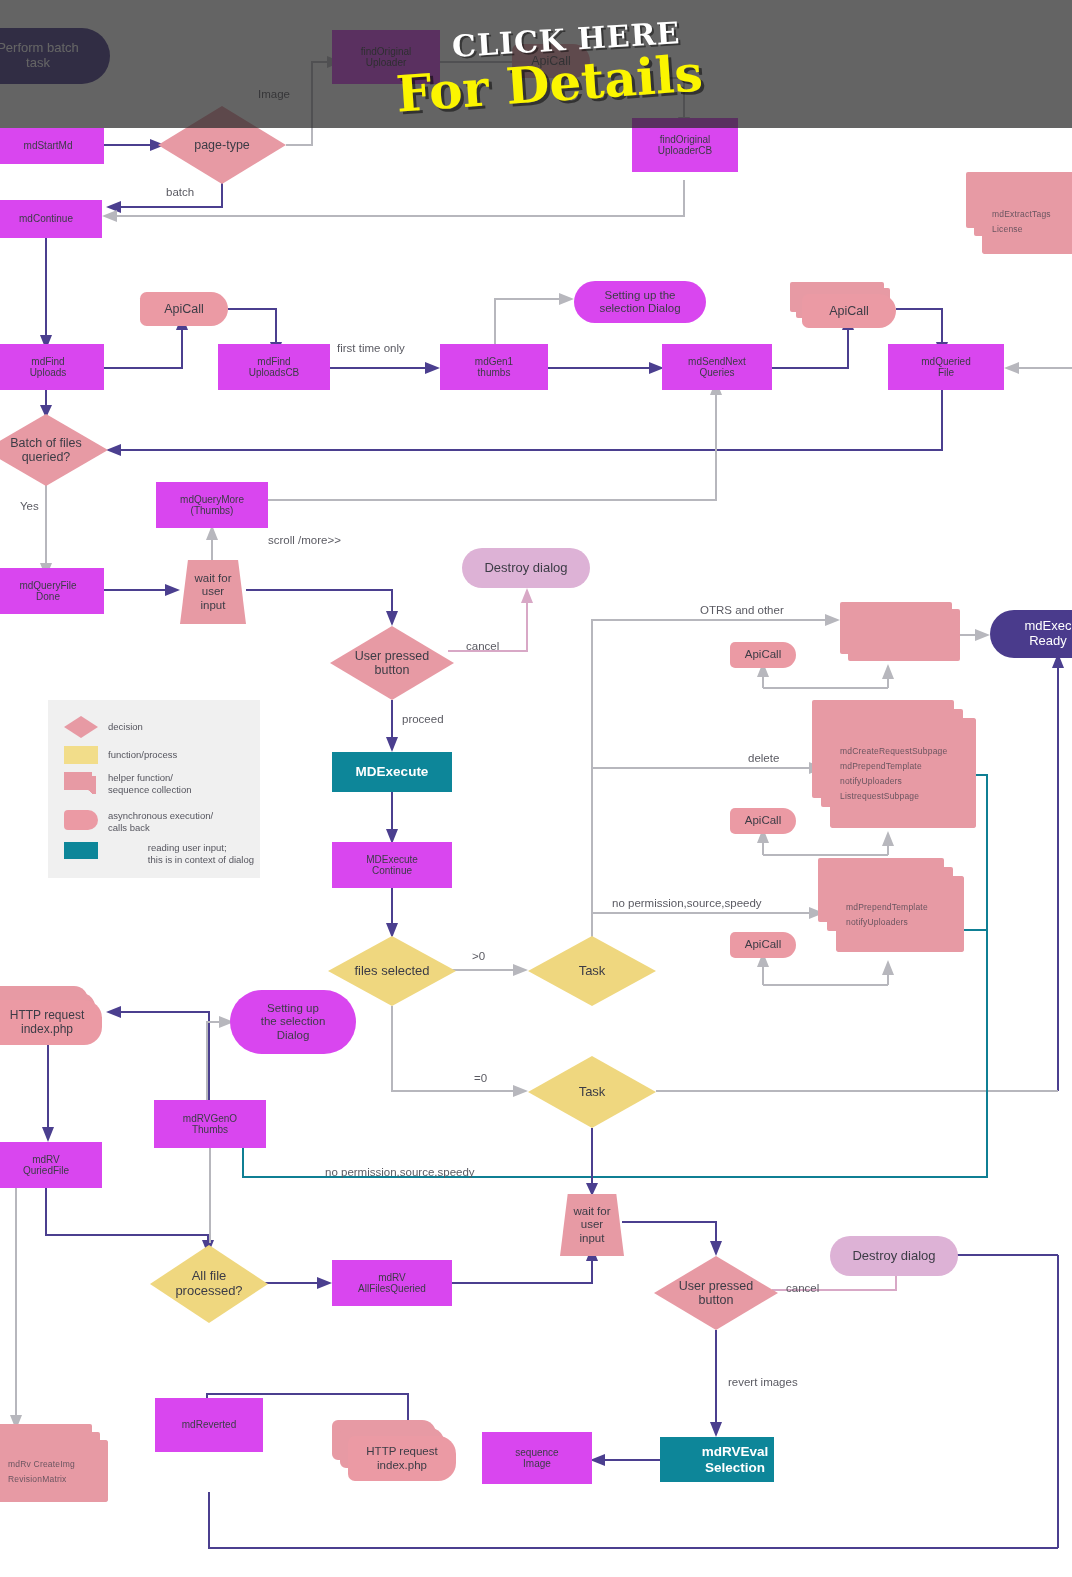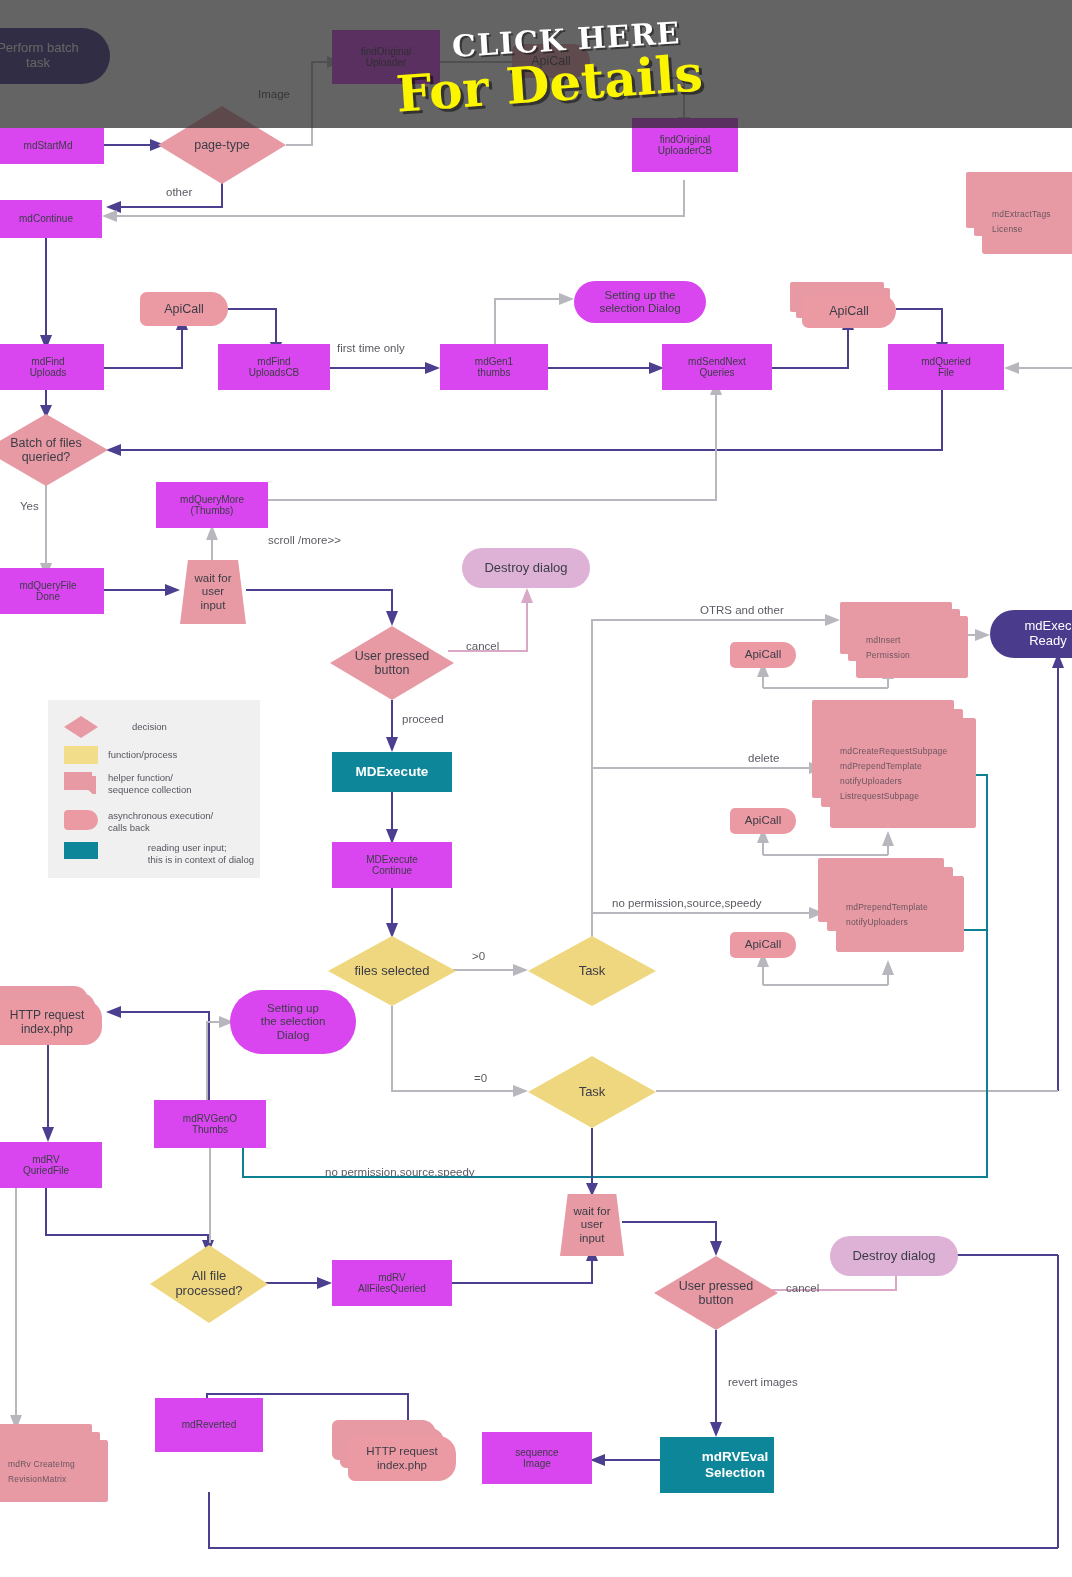--- a/index.html
+++ b/index.html
@@ -392,24 +392,20 @@
     <span>Task</span>
   </div>
 
   <div class="node decy" style="left:528px;top:1056px;width:128px;height:72px;">
     <span>Task</span>
   </div>
 
   <div class="stack" style="left:840px;top:602px;width:142px;height:80px;">
     <div class="sh" style="left:0;top:0;width:112px;height:52px;"></div>
     <div class="sh" style="left:8px;top:7px;width:112px;height:52px;"></div>
-    <div class="front wave" style="top:14px;left:16px;width:112px;height:62px;">
-      <i>mdInsert</i>
-      <i>Permission</i>
-    </div>
   </div>
 
   <div class="node async" style="left:730px;top:642px;width:66px;height:26px;font-size:11.5px;">
     <span>ApiCall</span>
   </div>
 
   <div class="node pill purple" style="left:990px;top:610px;width:116px;height:48px;">
     <span>mdExec
 Ready</span>
   </div>
@@ -512,44 +508,44 @@
       <span>HTTP request
 index.php</span>
     </div>
   </div>
 
   <div class="node proc" style="left:482px;top:1432px;width:110px;height:52px;">
     <span>sequence
 Image</span>
   </div>
 
-  <div class="node teal" style="left:660px;top:1437px;width:114px;height:56px;padding-left:36px;">
+  <div class="node teal" style="left:660px;top:1437px;width:114px;height:45px;padding-left:36px;">
     <span>mdRVEval
 Selection</span>
   </div>
 
   <div class="lbl" style="left:258px;top:88px;">Image</div>
-  <div class="lbl" style="left:166px;top:186px;">other</div>
+  <div class="lbl" style="left:166px;top:186px;">batch</div>
   <div class="lbl" style="left:337px;top:342px;">first time only</div>
   <div class="lbl" style="left:20px;top:500px;">Yes</div>
   <div class="lbl" style="left:228px;top:534px;margin-left:40px;">scroll /more&gt;&gt;</div>
   <div class="lbl" style="left:466px;top:640px;">cancel</div>
   <div class="lbl" style="left:402px;top:713px;">proceed</div>
   <div class="lbl" style="left:472px;top:950px;">&gt;0</div>
   <div class="lbl" style="left:474px;top:1072px;">=0</div>
   <div class="lbl" style="left:700px;top:604px;">OTRS and other</div>
   <div class="lbl" style="left:748px;top:752px;">delete</div>
   <div class="lbl" style="left:612px;top:897px;">no permission,source,speedy</div>
   <div class="lbl" style="left:325px;top:1166px;">no permission,source,speedy</div>
   <div class="lbl" style="left:786px;top:1282px;">cancel</div>
   <div class="lbl" style="left:728px;top:1376px;">revert images</div>
 
   <div id="legend" style="left:48px;top:700px;width:212px;height:178px;">
 
-    <div class="row" style="left:16px;top:16px;width:190px;gap:24px;">
+    <div class="row" style="left:16px;top:16px;width:190px;">
       <div class="sw" style="width:34px;height:22px;background:#e79aa4;clip-path:polygon(50% 0,100% 50%,50% 100%,0 50%);"></div>
       <div class="tx" style="padding-top:5px;">decision</div>
     </div>
 
     <div class="row" style="left:16px;top:46px;width:190px;">
       <div class="sw" style="width:34px;height:18px;background:#f2dd8a;"></div>
       <div class="tx" style="padding-top:3px;">function/process</div>
     </div>
 
     <div class="row" style="left:16px;top:72px;width:190px;">

